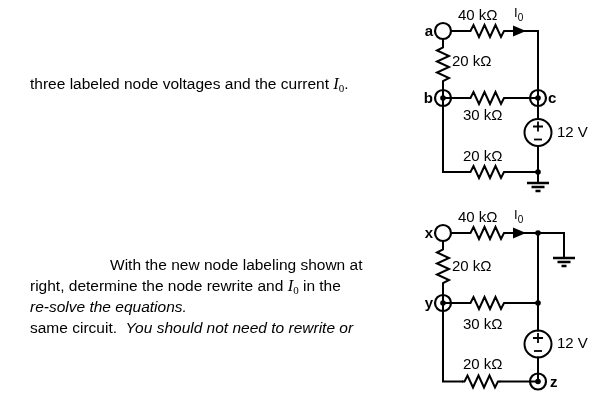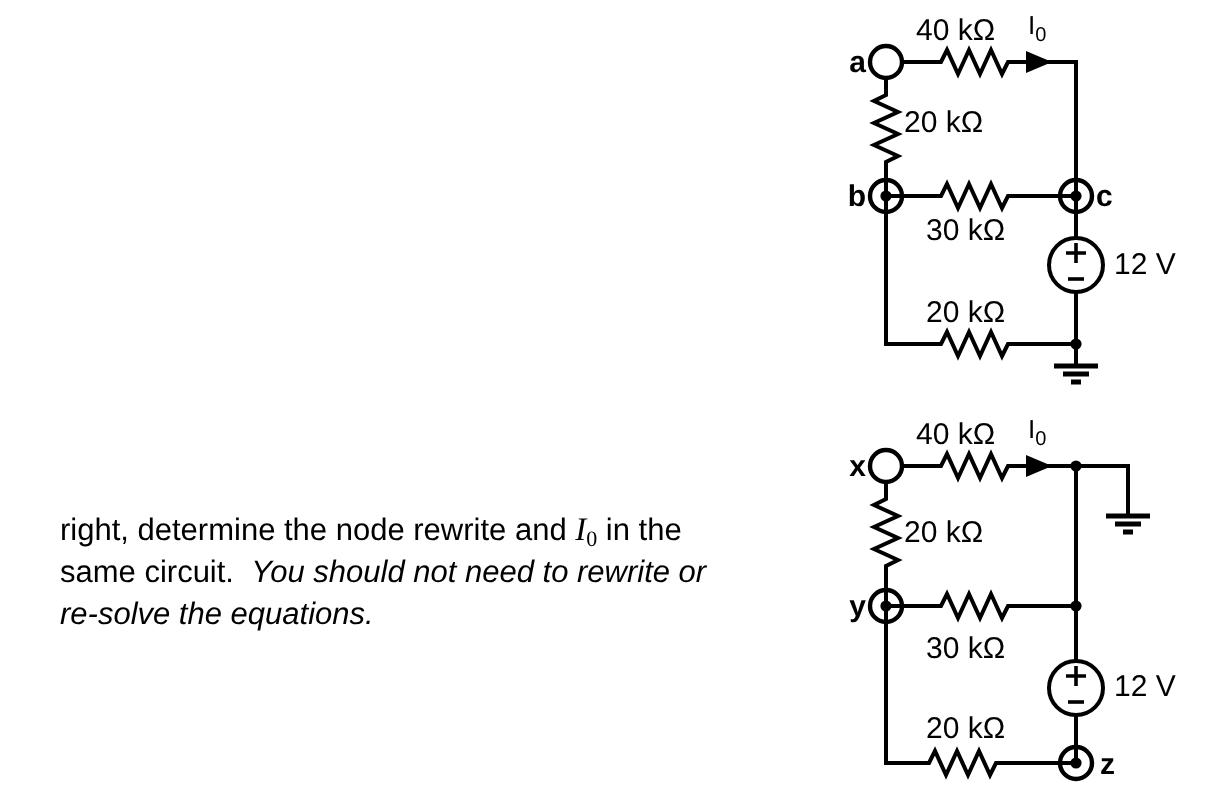--- a/index.html
+++ b/index.html
@@ -24,26 +24,28 @@
   svg text{font-family:"Liberation Sans",sans-serif;font-size:15px;fill:#000;}
   svg text.nodelbl{font-weight:bold;font-size:15px;}
   svg text.curlbl{font-size:13px;}
 </style>
 </head>
 <body>
 
 <div class="page">
 
   <div class="para" style="left:30px;top:73px;width:380px;">
+    <div class="tline"><span>three labeled node voltages and the current </span><span class="cur-ser">I</span><sub class="cur-sub">0</sub><span>.</span></div>
   </div>
 
   <div class="para" style="left:30px;top:254px;width:380px;">
+    <div class="tline indent"><span>With the new node labeling shown at</span></div>
     <div class="tline"><span>right, determine the node rewrite and </span><span class="cur-ser">I</span><sub class="cur-sub">0</sub><span> in the</span></div>
+    <div class="tline"><span class="ital">re-solve the equations.</span></div>
     <div class="tline"><span>same circuit.  </span><span class="ital">You should not need to rewrite or</span></div>
-    <div class="tline"><span class="ital">re-solve the equations.</span></div>
   </div>
 
   <svg class="circuit" viewBox="380 0 227 200" style="left:380px;top:0px;width:227px;height:200px;">
 
     <path class="wire" d="M451,31 H468 M506.5,31 H538 V119 M538,146 V182 M443,39 V45 M443,83.5 V172 M443,98 H468 M506.5,98 H538 M443,172 H468 M506.5,172 H538"></path>
 
     <path class="comp" d="M468,31 h2.5 l3,-6 l5.5,12 l5.5,-12 l5.5,12 l5.5,-12 l5.5,12 l3,-6 h2.5"></path>
     <path class="comp" d="M443,45 v2.5 l-6,3 l12,5.5 l-12,5.5 l12,5.5 l-12,5.5 l12,5.5 l-6,3 v2.5"></path>
     <path class="comp" d="M468,98 h2.5 l3,-6 l5.5,12 l5.5,-12 l5.5,12 l5.5,-12 l5.5,12 l3,-6 h2.5"></path>
     <path class="comp" d="M468,172 h2.5 l3,-6 l5.5,12 l5.5,-12 l5.5,12 l5.5,-12 l5.5,12 l3,-6 h2.5"></path>

